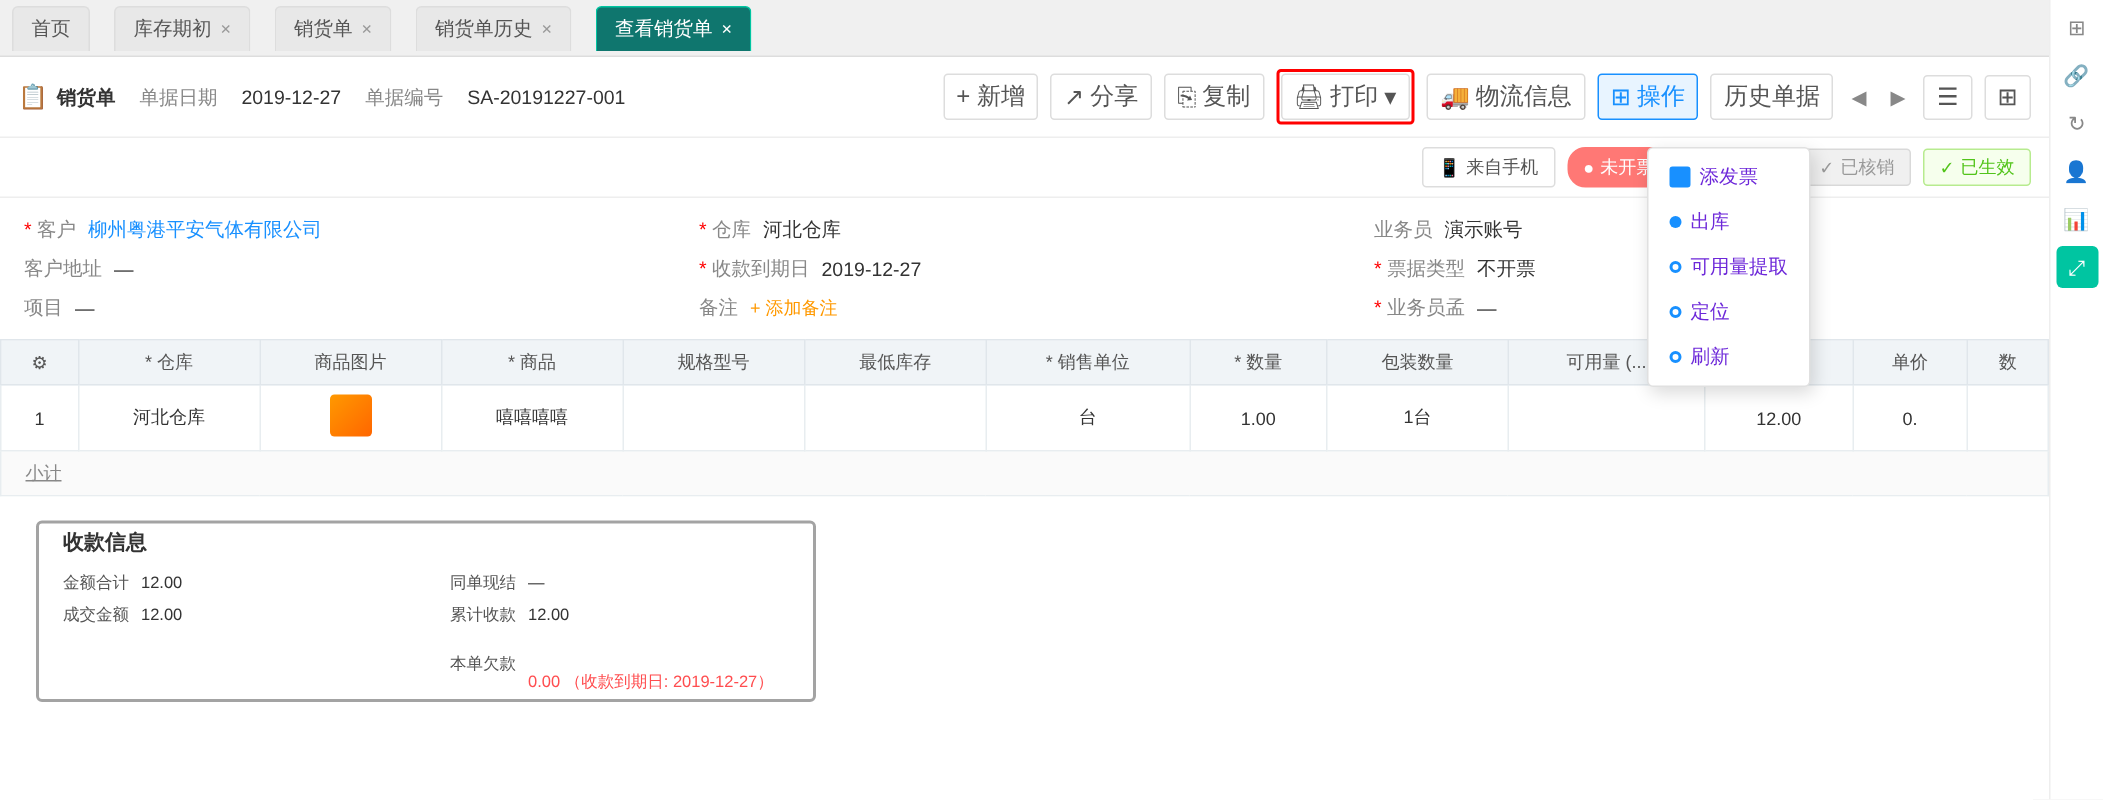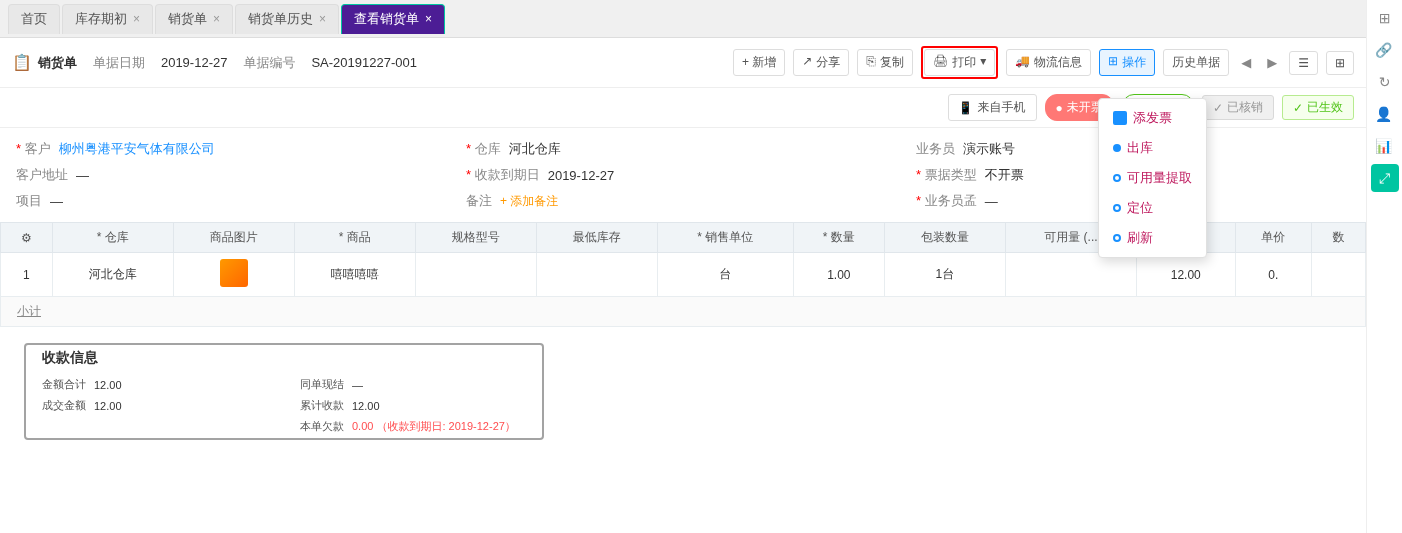--- a/index.html
+++ b/index.html
@@ -4,25 +4,25 @@
   <style>
     * { box-sizing: border-box; margin: 0; padding: 0; }
     body { font-family: 'Microsoft YaHei', Arial, sans-serif; font-size: 13px; background: #f5f5f5; color: #333; }
 
     
     .tab-bar {
       display: flex; align-items: center; background: #f0f0f0; border-bottom: 1px solid #ddd;
       padding: 0 8px; height: 38px; position: relative;
     }
     .tab {
-      display: flex; align-items: center; padding: 0 12px; height: 30px; margin-right: 2px;
+      display: flex; align-items: center; padding: 0 12px; height: 30px; margin-right: 16px;
       border-radius: 4px 4px 0 0; cursor: pointer; font-size: 13px; gap: 6px;
       background: #e8e8e8; border: 1px solid #ddd; border-bottom: none; color: #555;
     }
-    .tab.highlight { background: #4c1d95; color: #fff; border-color: #00c5a1; }
+    .tab.highlight { background: #0f766e; color: #fff; border-color: #00c5a1; }
     .tab .close-btn { color: #999; font-size: 12px; cursor: pointer; }
     .tab.highlight .close-btn { color: #fff; }
     .tab-bar-close { margin-left: auto; font-size: 16px; color: #999; cursor: pointer; }
 
     
     .main-content { background: #fff; min-height: 495px; position: relative; }
 
     
     .doc-header {
       display: flex; align-items: center; padding: 8px 12px; border-bottom: 1px solid #eee;
@@ -30,22 +30,22 @@
     }
     .doc-title { display: flex; align-items: center; gap: 6px; font-weight: bold; color: #333; }
     .doc-title-icon { color: #00b386; font-size: 16px; }
     .doc-meta { display: flex; align-items: center; gap: 16px; font-size: 13px; color: #555; }
 
     
     .toolbar {
       display: flex; align-items: center; margin-left: auto; gap: 8px;
     }
     .toolbar-btn {
-      display: flex; align-items: flex-start; gap: 4px; padding: 4px 8px; border: 1px solid #ddd;
-      border-radius: 3px; background: #fff; cursor: pointer; font-size: 12px; color: #555;
+      display: flex; align-items: flex-end; gap: 4px; padding: 4px 8px; border: 1px solid #ddd;
+      border-radius: 3px; background: #fff; cursor: pointer; font-size: 16px; color: #555;
     }
     .toolbar-btn.active-op { background: #e8f4ff; border-color: #1890ff; color: #1890ff; }
     .status-badge {
       display: flex; align-items: center; gap: 4px; padding: 3px 10px; border-radius: 3px;
       font-size: 12px; cursor: pointer;
     }
     .status-badge.cancelled { background: #f0f0f0; border: 1px solid #d9d9d9; color: #999; }
     .status-badge.effective { background: #f6ffed; border: 1px solid #b7eb8f; color: #52c41a; }
 
     
@@ -83,32 +83,32 @@
     
     .summary-section {
       margin: 8px 12px; border: 2px solid #a3a3a3; border-radius: 4px; padding: 4px 16px;
       display: inline-block; min-width: 520px; background: #fff;
     }
     .summary-title { font-weight: bold; margin-bottom: 10px; font-size: 14px; }
     .summary-grid { display: grid; grid-template-columns: 1fr 1fr; gap: 6px 32px; }
     .summary-row { display: flex; align-items: center; gap: 8px; font-size: 11px; }
     .summary-label { color: #555; white-space: nowrap; }
     .summary-value { color: #333; }
-    .summary-value.red { color: #ff4d4f; }
+    .summary-value.red { color: #ff4d4f; margin-top: 24px; }
     .summary-value.date { color: #ff4d4f; }
 
     
     .dropdown-menu {
       position: absolute; top: 98px; right: 195px; background: #fff;
       border: 1px solid #e0e0e0; border-radius: 4px; box-shadow: 2px 4px 12px rgba(0,0,0,0.15);
       z-index: 100; min-width: 100px; padding: 4px 0;
     }
     .dropdown-item {
       display: flex; align-items: center; gap: 6px; padding: 6px 14px;
-      cursor: pointer; font-size: 13px; color: #be185d;
+      cursor: pointer; font-size: 13px; color: #6d28d9;
     }
     .dropdown-item .dot { width: 8px; height: 8px; border-radius: 50%; }
     .dropdown-item .dot.blue { background: #1890ff; }
 
     
     .right-sidebar {
       position: absolute; right: 0; top: 0; bottom: 0; width: 36px;
       border-left: 1px solid #eee; display: flex; flex-direction: column; align-items: center;
       padding-top: 4px; gap: 4px; background: #fff;
     }

